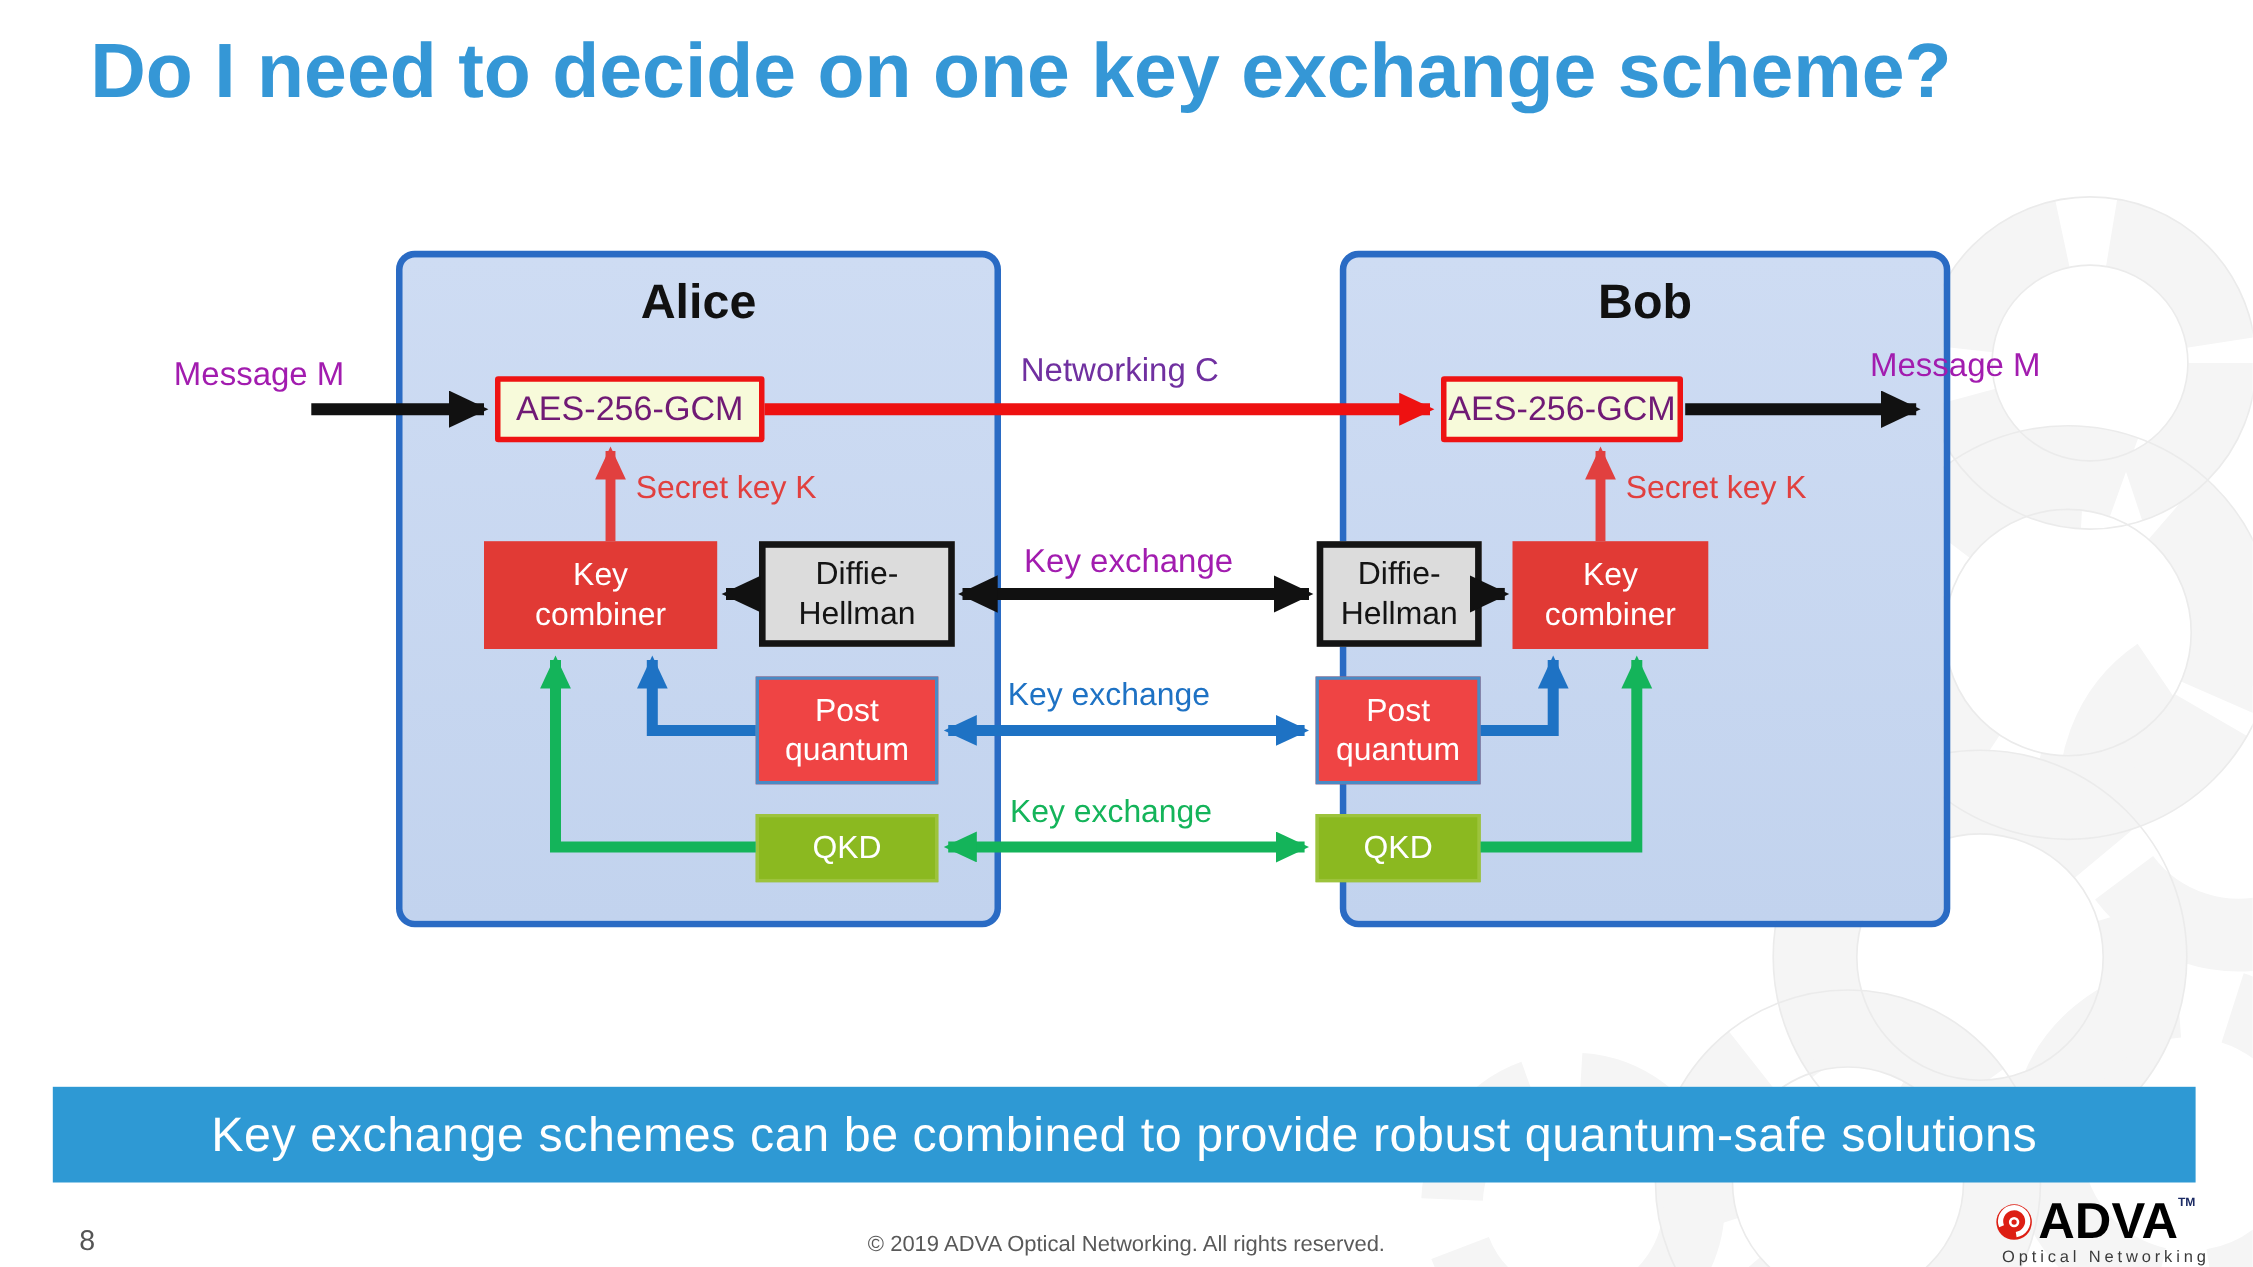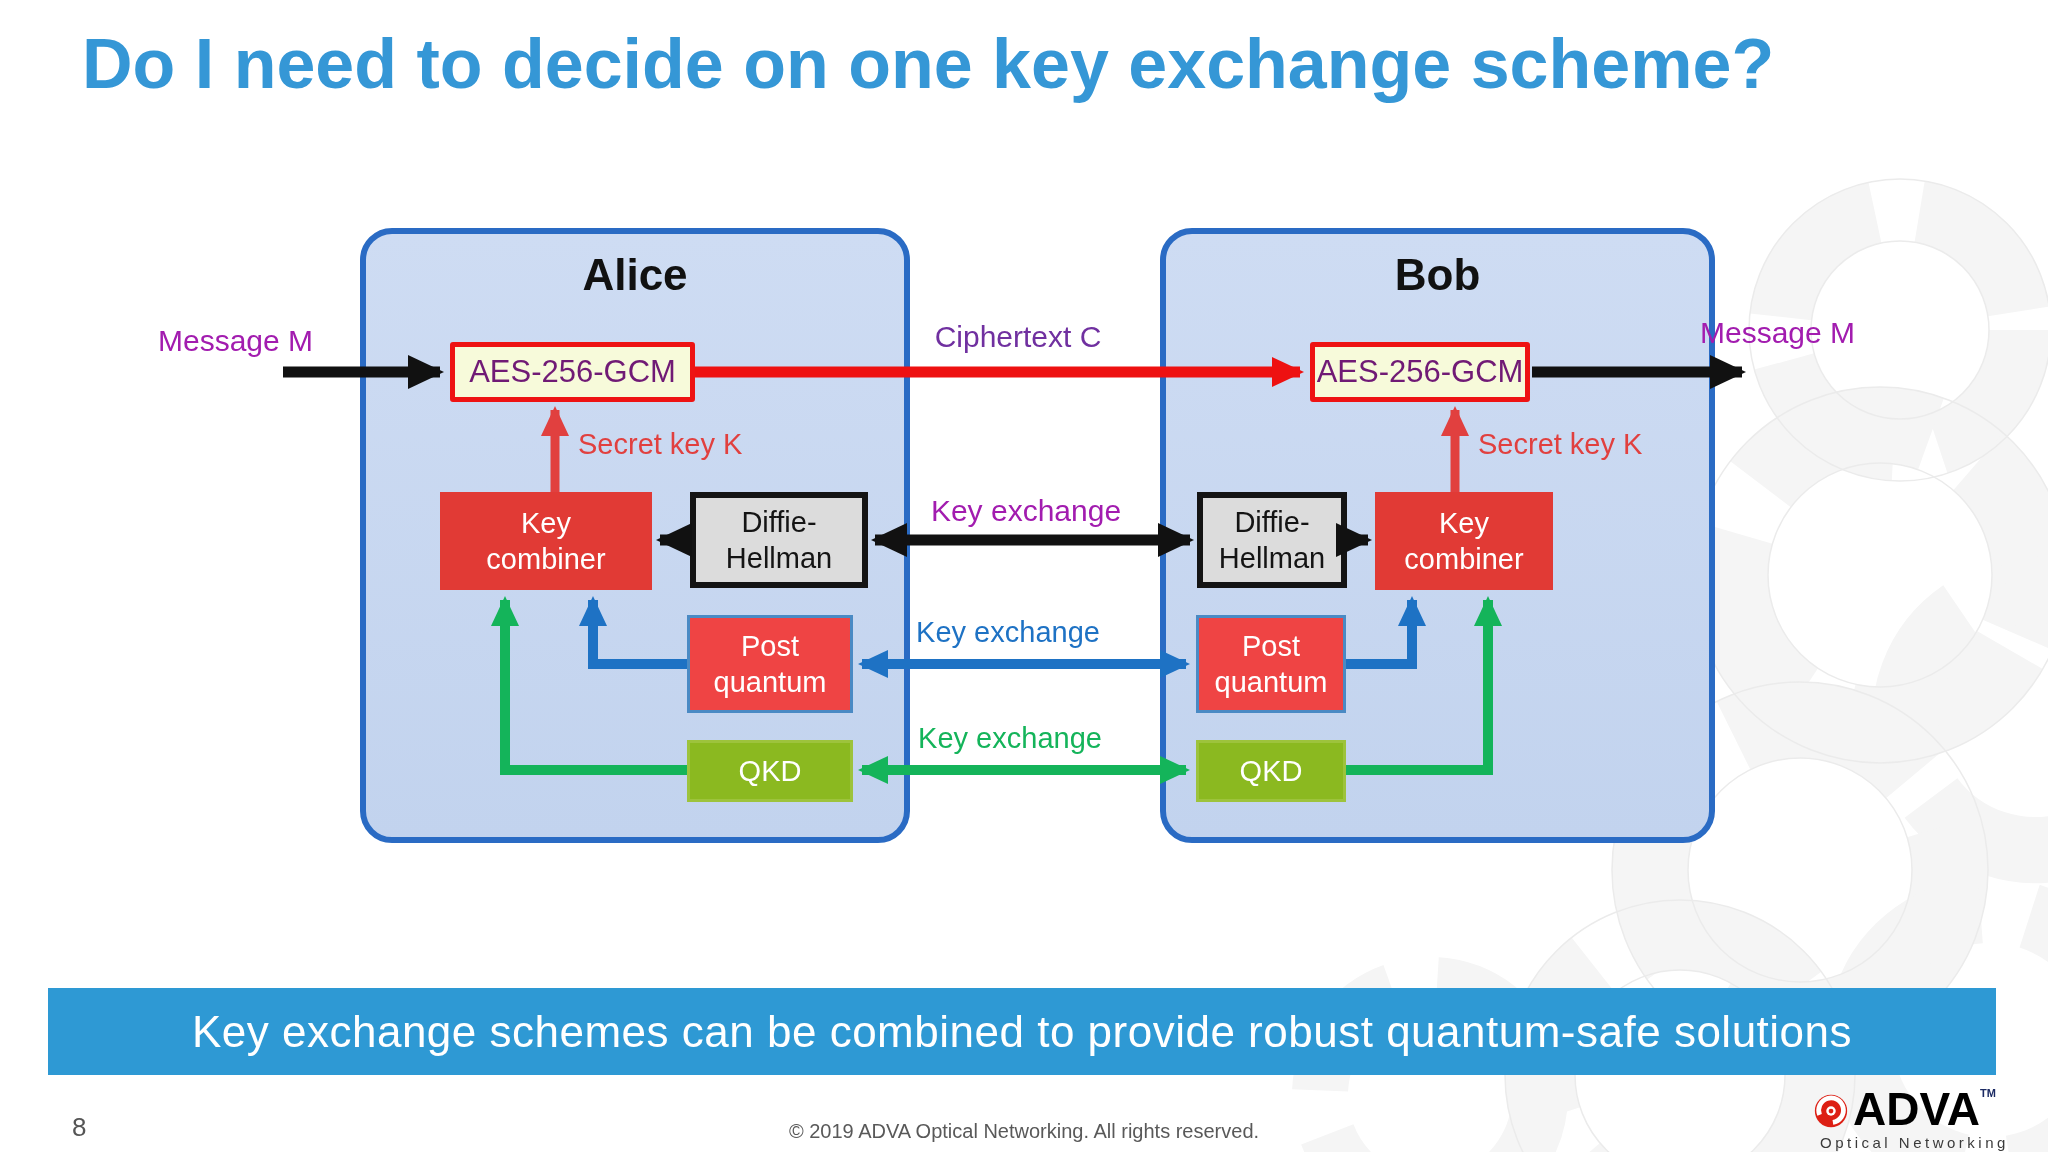--- a/index.html
+++ b/index.html
@@ -13,24 +13,24 @@
   
   .title {
     position:absolute; left:82px; top:24px; margin:0; z-index:5;
     font-size:70px; font-weight:700; color:#3597d6; letter-spacing:0;
   }
 
   
   .container {
     position:absolute; top:228px; height:615px; box-sizing:border-box; z-index:1;
     background:linear-gradient(180deg,#cedcf3,#c2d3ee);
-    border:6px solid #2a6bc4; border-radius:32px;
+    border:6px solid #2a6bc4; border-radius:17px;
   }
   #alice-container { left:360px;  width:550px; }
-  #bob-container   { left:1160px; width:555px; }
+  #bob-container   { left:1218px; width:555px; }
   .container-title {
     margin-top:16px; text-align:center;
     font-size:44px; font-weight:700; color:#111;
   }
 
   
   .box {
     position:absolute; z-index:2; box-sizing:border-box;
     display:flex; align-items:center; justify-content:center; text-align:center;
   }
@@ -197,21 +197,21 @@
     <path class="st-black" d="M1345,540 H1368" marker-end="url(#ah-black)"></path>
     <path class="st-blue" d="M862,664 H1186" marker-start="url(#ah-blue)" marker-end="url(#ah-blue)"></path>
     <path class="st-green" d="M862,770 H1186" marker-start="url(#ah-green)" marker-end="url(#ah-green)"></path>
     <path class="st-blue" d="M687,664 H593 V600" marker-end="url(#ah-blue)"></path>
     <path class="st-green" d="M687,770 H505 V600" marker-end="url(#ah-green)"></path>
     <path class="st-blue" d="M1346,664 H1412 V600" marker-end="url(#ah-blue)"></path>
     <path class="st-green" d="M1346,770 H1488 V600" marker-end="url(#ah-green)"></path>
   </svg>
 
   <div class="lbl" id="lbl-msg-in">Message M</div>
-  <div class="lbl center" id="lbl-cipher">Ciphertext C</div>
+  <div class="lbl center" id="lbl-cipher">Networking C</div>
   <div class="lbl" id="lbl-msg-out">Message M</div>
   <div class="lbl" id="lbl-sk-a">Secret key K</div>
   <div class="lbl" id="lbl-sk-b">Secret key K</div>
   <div class="lbl center" id="lbl-ke-dh">Key exchange</div>
   <div class="lbl center" id="lbl-ke-pq">Key exchange</div>
   <div class="lbl center" id="lbl-ke-qkd">Key exchange</div>
 
   <div class="banner">
     <span>Key exchange schemes can be combined to provide robust quantum-safe solutions</span>
   </div>

